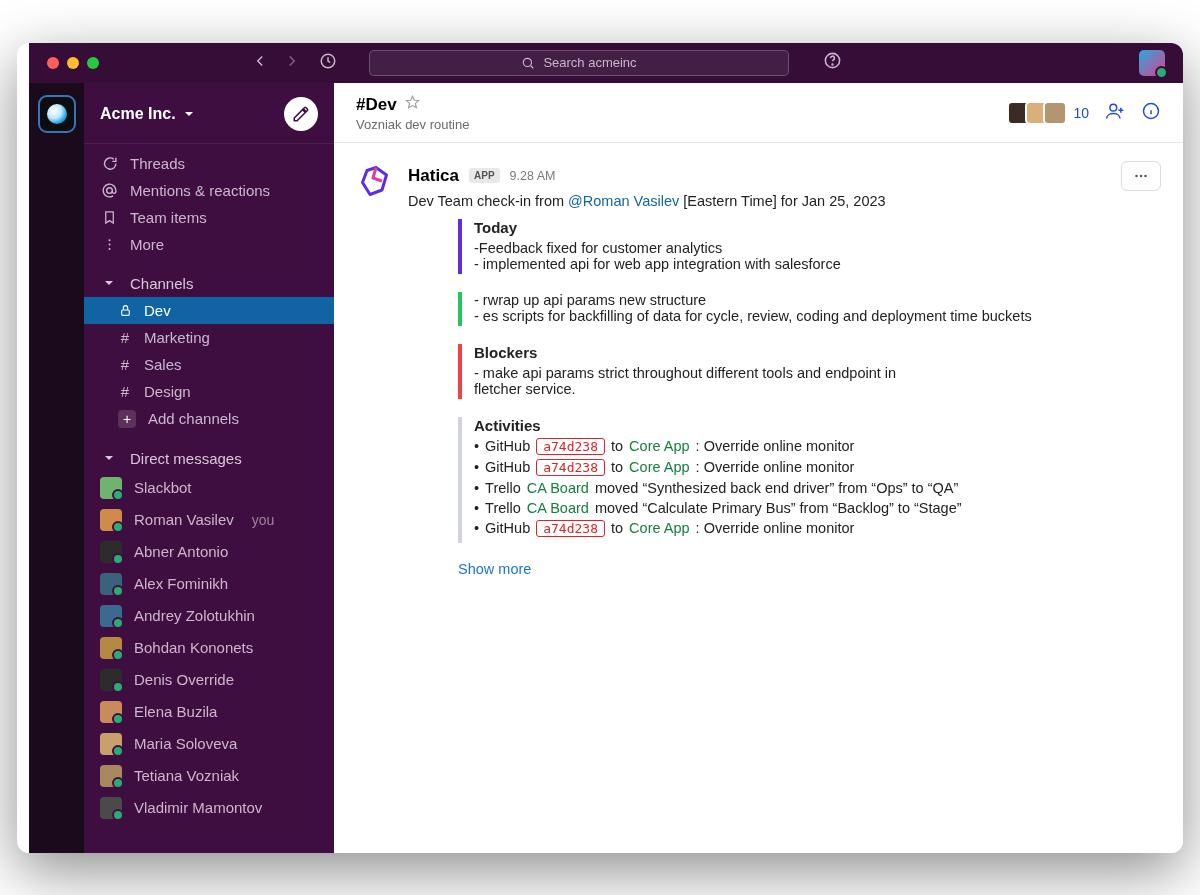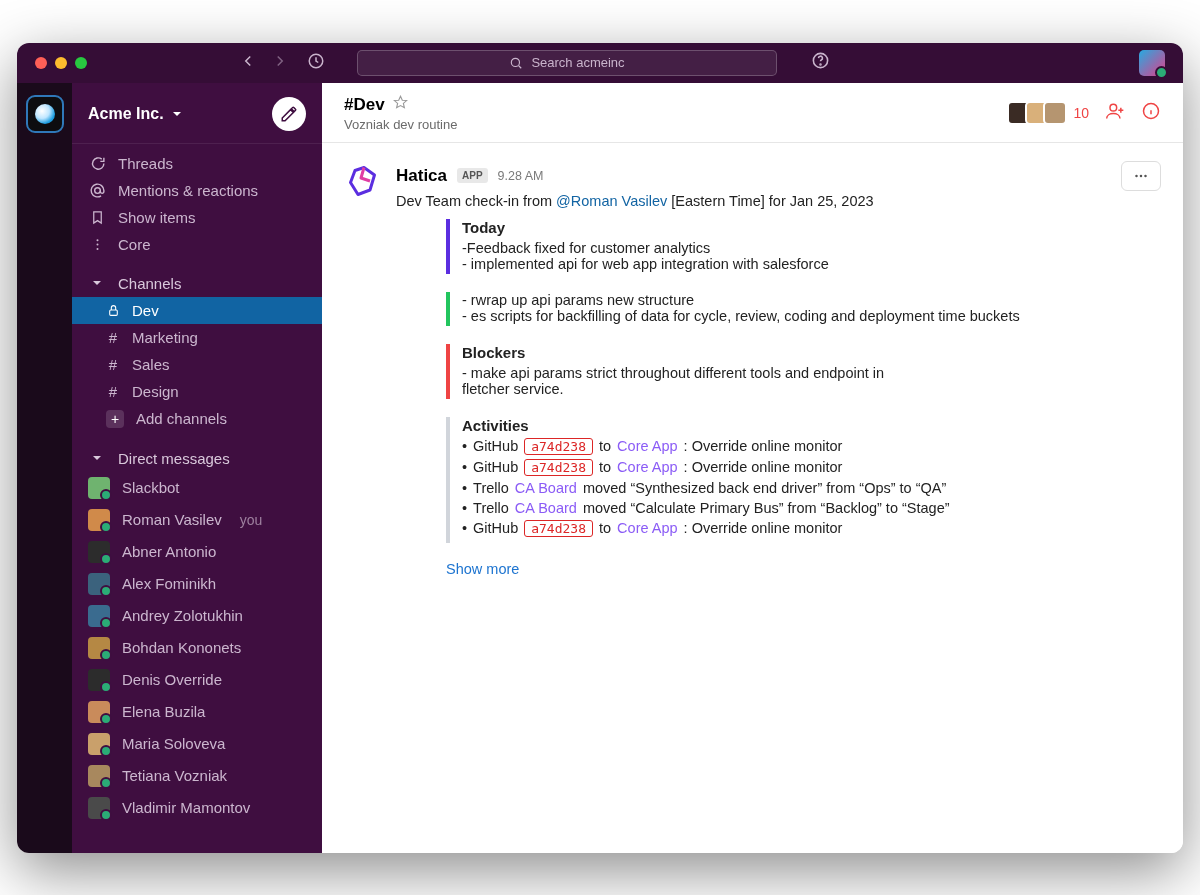--- a/index.html
+++ b/index.html
@@ -15,20 +15,21 @@
   .window {
     width: 1166px;
     height: 810px;
     background: #fff;
     border-radius: 12px;
     box-shadow: 0 18px 60px rgba(0,0,0,0.45);
     overflow: hidden;
     display: flex;
     flex-direction: column;
     position: relative;
+    padding-left: 12px;
   }
   
   .titlebar {
     height: 40px;
     background: #350D36;
     display: flex;
     align-items: center;
     padding: 0 18px;
     gap: 12px;
     color: #d9c8db;
@@ -149,21 +150,21 @@
   .add-ch-box { width:18px; height:18px; border-radius:4px; background:rgba(255,255,255,0.15); display:inline-flex; align-items:center; justify-content:center; font-size:14px; color:#fff; }
   
   .main { flex:1; background:#fff; display:flex; flex-direction:column; min-width:0; }
   .ch-header {
     display:flex; align-items:center;
     padding: 12px 22px 10px;
     border-bottom:1px solid #e6e6e6;
   }
   .ch-title { font-weight:700; font-size:17px; display:flex; align-items:center; gap:8px; }
   .ch-desc { font-size:13px; color:#6b6b6b; margin-top:2px; }
-  .ch-right { margin-left:auto; display:flex; align-items:flex-end; gap:16px; color:#ef4444; }
+  .ch-right { margin-left:auto; display:flex; align-items:flex-end; gap:16px; color:#1d4ed8; }
   .avatars { display:flex; align-items:center; }
   .avatars .av { width:24px; height:24px; border-radius:5px; border:2px solid #fff; margin-left:-6px; }
   .count { font-size:14px; margin-left:6px; }
   .info-i svg, .adduser svg { width:20px; height:20px; }
   
   .msg-area { padding: 18px 0 0 0; overflow:auto; }
   .msg { display:flex; gap:12px; padding: 0 22px; }
   .app-av {
     width: 40px; height:40px; border-radius:8px;
     display:flex; align-items:center; justify-content:center;
@@ -190,21 +191,21 @@
     margin-bottom: 18px;
     font-size:14.5px; color:#222;
   }
   .block h4 { font-size:15px; font-weight:700; margin-bottom:4px; }
   .block.today   { border-color:#5b2ee0; }
   .block.yest    { border-color:#22c55e; }
   .block.blockers{ border-color:#ef4444; }
   .block.activities{ border-color:#d1d5db; }
   .block.activities .row { display:flex; gap:6px; align-items:center; margin:4px 0; flex-wrap:wrap; }
   .commit { font-family: ui-monospace, Menlo, Consolas, monospace; font-size:13px; color:#dc2626; border:1px solid #dc2626; border-radius:3px; padding:0 6px; }
-  .link { color:#8b5cf6; }
+  .link { color:#15803d; }
   .show-more { margin: 10px 0 0 50px; color:#1d74d0; font-size:14.5px; cursor:pointer; }
 </style>
 </head>
 <body>
 
 <div class="window">
 
   <div class="titlebar">
     <div class="traffic">
       <div class="tl-dot tl-close"></div>
@@ -287,31 +288,31 @@
               </svg>
             </span>
           <span>Mentions &amp; reactions</span>
         </div>
         <div class="sb-item">
           <span class="ico">
               <svg width="15" height="15" viewBox="0 0 24 24" fill="none" stroke="currentColor" stroke-width="2">
                 <path d="M6 3h12v18l-6-4-6 4z"></path>
               </svg>
             </span>
-          <span>Show items</span>
+          <span>Team items</span>
         </div>
         <div class="sb-item">
           <span class="ico">
               <svg width="15" height="15" viewBox="0 0 24 24" fill="currentColor">
                 <circle cx="12" cy="5" r="1.6"></circle>
                 <circle cx="12" cy="12" r="1.6"></circle>
                 <circle cx="12" cy="19" r="1.6"></circle>
               </svg>
             </span>
-          <span>Core</span>
+          <span>More</span>
         </div>
       </div>
 
       <div class="sb-section">
         <div class="sb-item section-h">
           <span class="ico caret-ico">
               <svg viewBox="0 0 10 10" fill="currentColor">
                 <path d="M1 3l4 4 4-4z"></path>
               </svg>
             </span>

